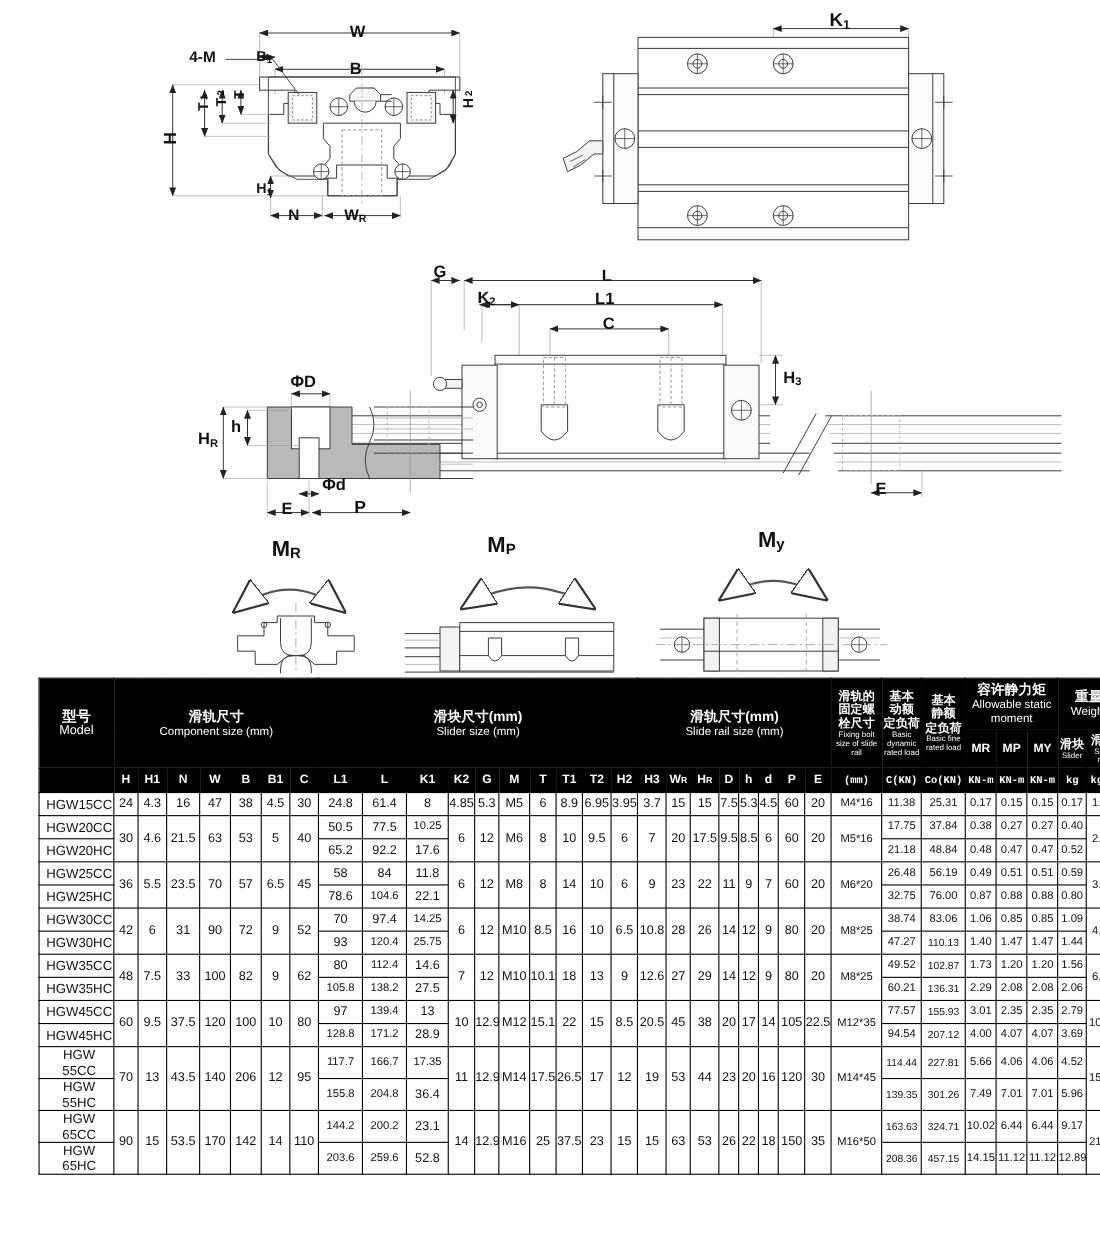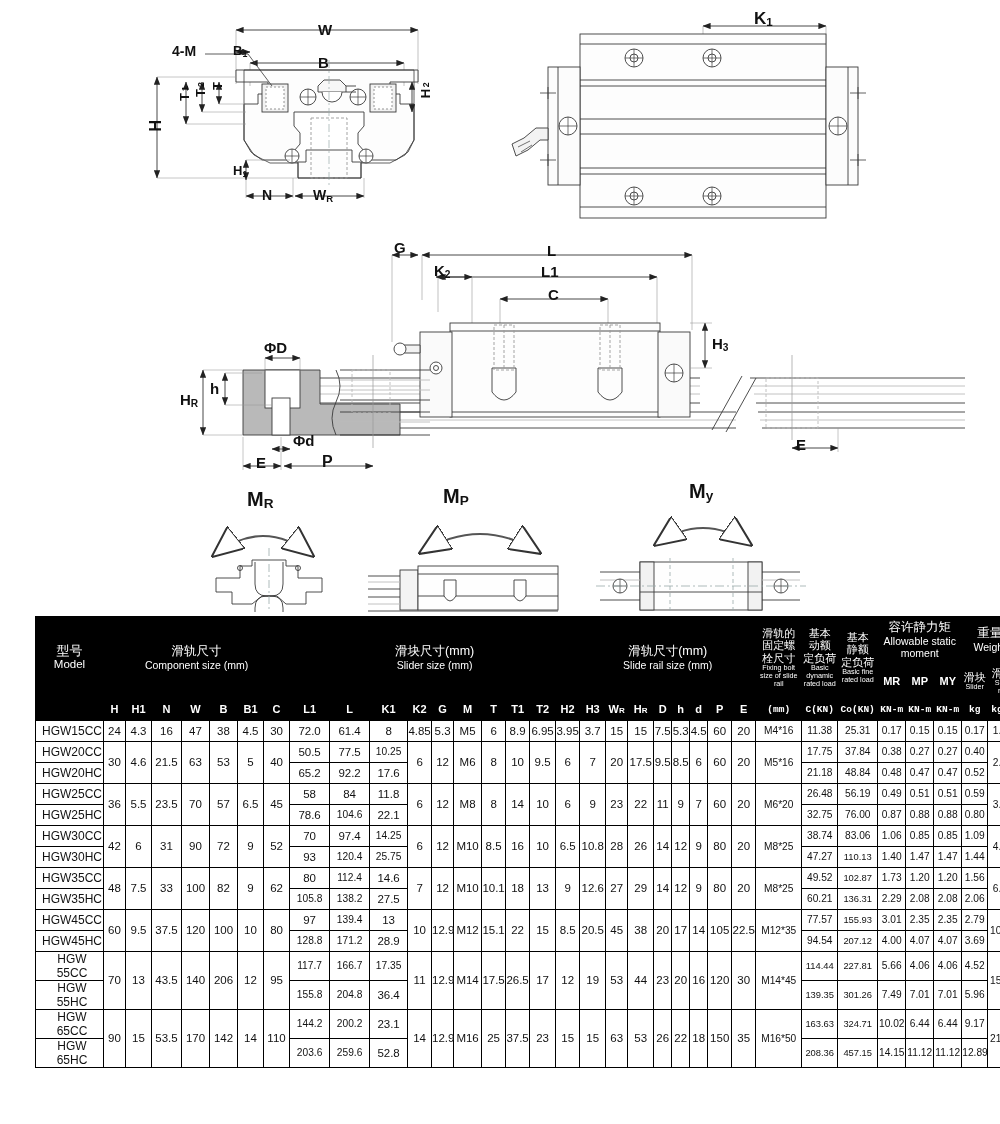--- a/index.html
+++ b/index.html
@@ -43,21 +43,21 @@
     vertical-align: middle;
     padding: 0;
     font-family: "Liberation Sans", sans-serif;
   }
   thead th {
     background: #000;
     color: #fff;
     font-weight: 700;
   }
   thead th.grp { font-size: 11.5px; line-height: 1.18; padding: 3px 1px; }
-  thead th.grp .cn { font-size: 12.5px; font-weight: 400; display:block; }
+  thead th.grp .cn { font-size: 12.5px; font-weight: 700; display:block; }
   thead th.grp .en { font-size: 10.5px; font-weight: 400; display:block; }
   thead th.grp.tiny .cn { font-size: 11px; line-height:1.12; }
   thead th.grp.tiny .en { font-size: 7.2px; line-height:1.12; }
   thead th.grp.model .cn { font-size: 13px; }
   thead th.grp.model .en { font-size: 11.5px; }
   thead th.sub { font-size: 11px; font-weight:700; height: 22px; padding:0; }
   thead th.sub .sm { font-size: 8px; }
   thead th.sub.narrow { font-size: 9.5px; font-family: Liberation Mono, monospace; }
 
   tbody td { font-size: 11.5px; height: 21px; color:#111; }
@@ -579,21 +579,21 @@
       <tbody id="tbody">
           <tr>
             <td class="model">HGW15CC</td>
             <td class="n" rowspan="1">24</td>
             <td class="n" rowspan="1">4.3</td>
             <td class="n" rowspan="1">16</td>
             <td class="n" rowspan="1">47</td>
             <td class="n" rowspan="1">38</td>
             <td class="n" rowspan="1">4.5</td>
             <td class="n" rowspan="1">30</td>
-            <td class="n">72.0</td>
+            <td class="n">24.8</td>
             <td class="n">61.4</td>
             <td class="n">8</td>
             <td class="n" rowspan="1">4.85</td>
             <td class="n" rowspan="1">5.3</td>
             <td class="n" rowspan="1">M5</td>
             <td class="n" rowspan="1">6</td>
             <td class="n" rowspan="1">8.9</td>
             <td class="n" rowspan="1">6.95</td>
             <td class="n" rowspan="1">3.95</td>
             <td class="n" rowspan="1">3.7</td>

